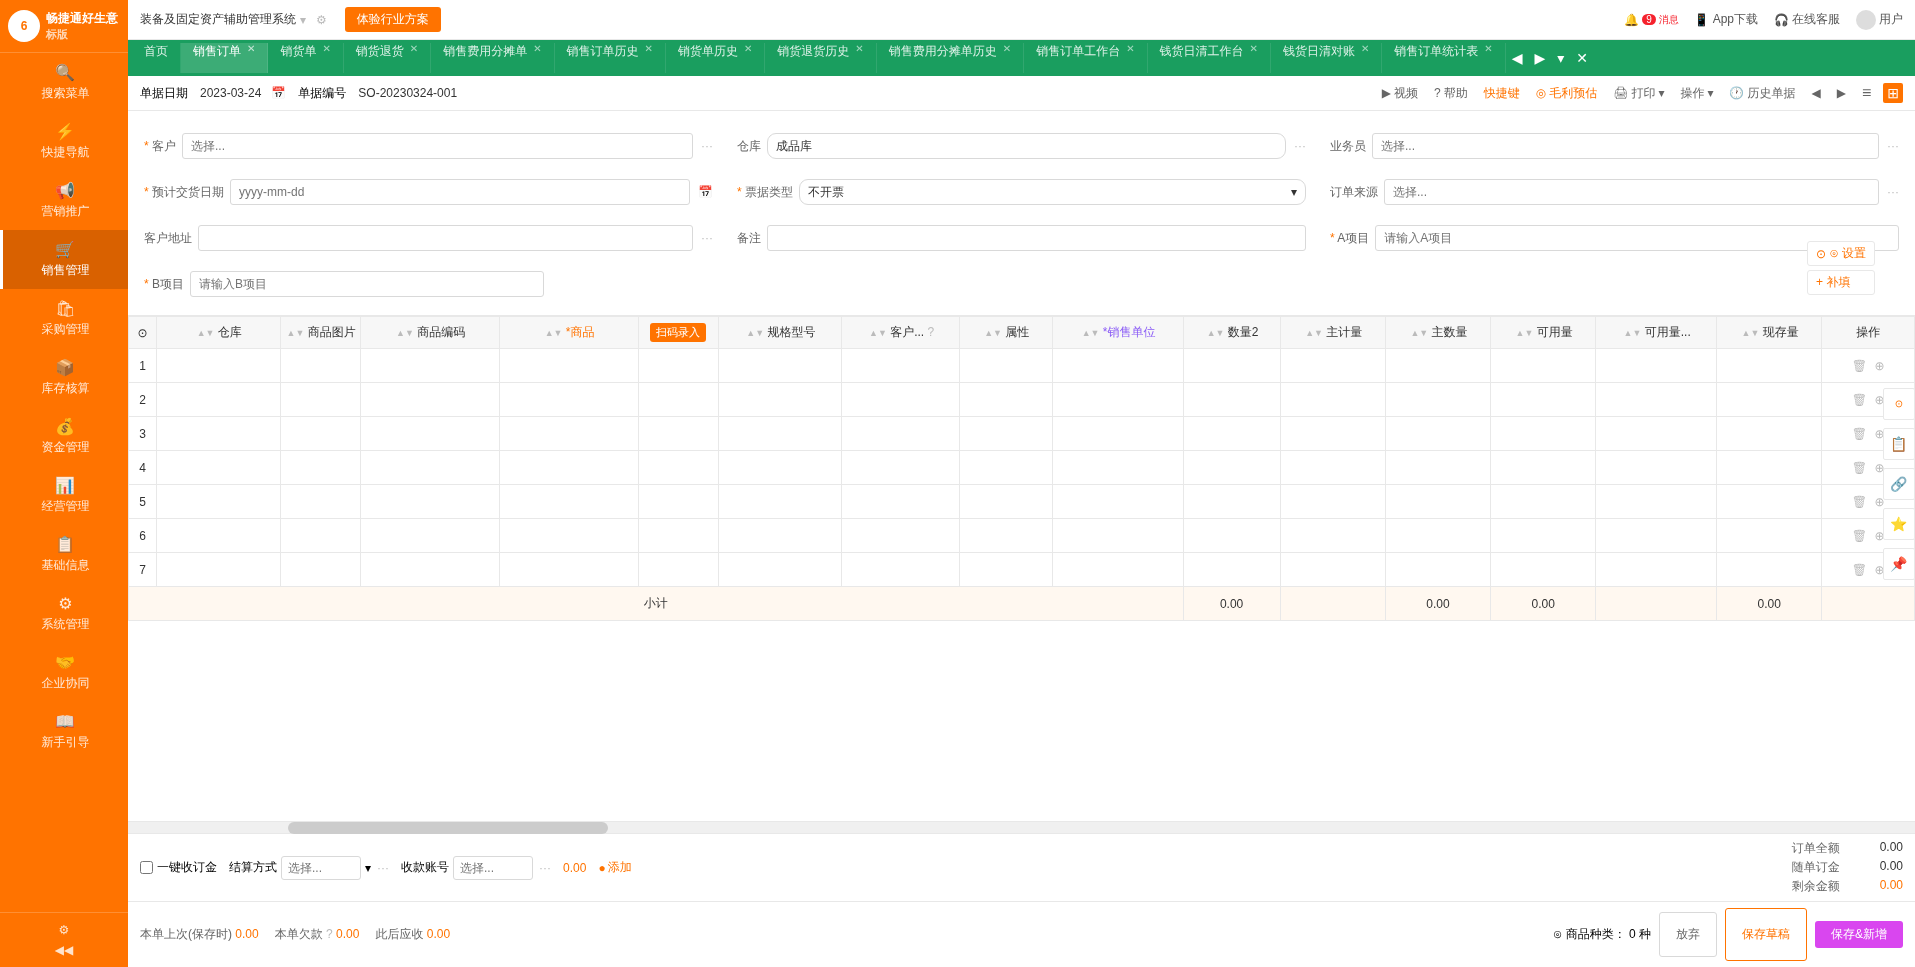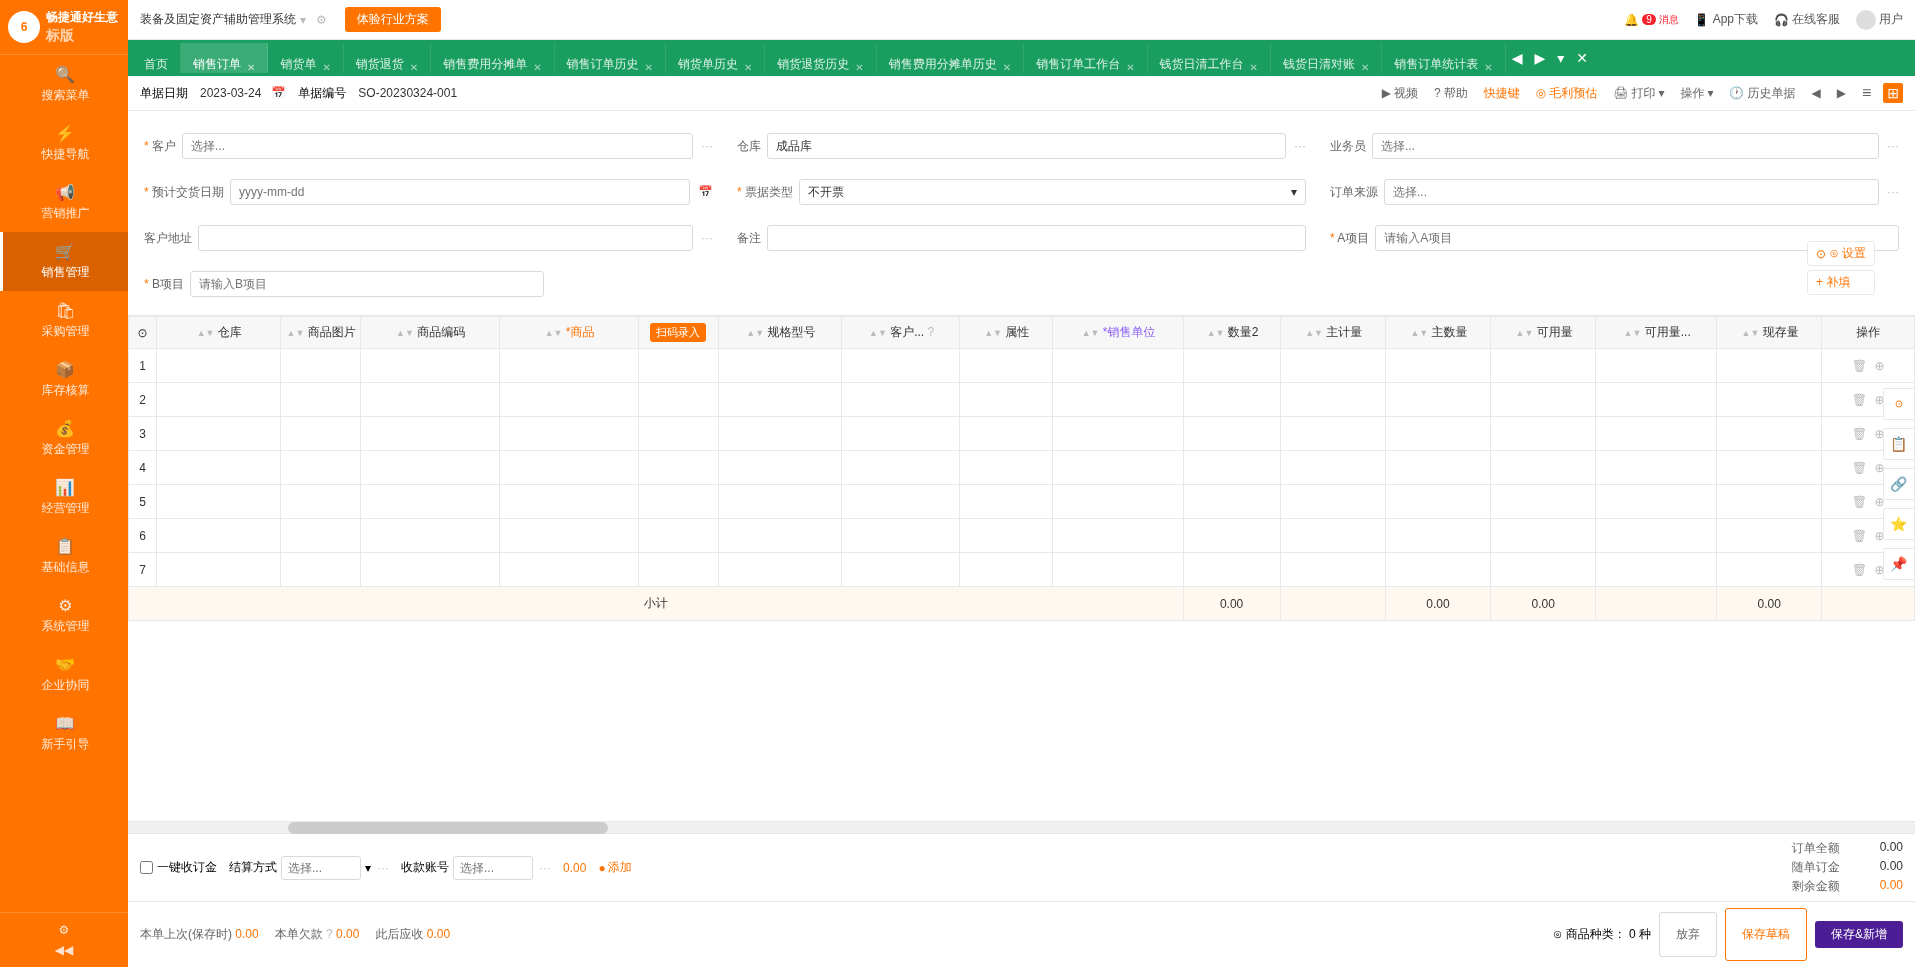--- a/index.html
+++ b/index.html
@@ -78,21 +78,21 @@
     
     .tab-bar {
       background: #1a9e5f;
       display: flex; align-items: center;
       padding: 0 4px;
       height: 36px; flex-shrink: 0;
       overflow: hidden;
     }
     .tab-item {
       padding: 0 12px; height: 30px;
-      display: flex; align-items: flex-end; gap: 4px;
+      display: flex; align-items: flex-start; gap: 4px;
       color: rgba(255,255,255,0.85); cursor: pointer;
       white-space: nowrap; font-size: 12px;
       border-right: 1px solid rgba(255,255,255,0.1);
     }
     .tab-item.active { background: rgba(255,255,255,0.15); color: white; }
     .tab-close { font-size: 10px; opacity: 0.7; margin-left: 2px; }
     .tab-nav-btn {
       color: white; padding: 0 6px; cursor: pointer; font-size: 14px;
       display: flex; align-items: center;
     }
@@ -129,21 +129,21 @@
     }
     .form-label { color: #666; white-space: nowrap; flex-shrink: 0; }
     .form-label.required::before { content: '* '; color: #ff7300; }
     .form-input {
       flex: 1; border: 1px solid #d9d9d9; border-radius: 3px;
       padding: 3px 8px; color: #999; min-width: 0;
       height: 26px; font-size: 12px;
     }
     .form-input-wide { min-width: 180px; }
     .form-select {
-      flex: 1; border: 1px solid #d9d9d9; border-radius: 3px;
+      flex: 1; border: 1px solid #d9d9d9; border-radius: 9px;
       padding: 3px 8px; color: #333;
       height: 26px; font-size: 12px;
       display: flex; align-items: center; justify-content: space-between;
     }
     .form-dots { color: #bbb; cursor: pointer; margin-left: 2px; }
     .form-sep { width: 24px; flex-shrink: 0; }
 
     
     .detail-tabs {
       background: white;
@@ -225,21 +225,21 @@
     }
     .btn-discard {
       border: 1px solid #d9d9d9; background: white;
       padding: 13px 16px; border-radius: 3px; cursor: pointer; color: #666;
     }
     .btn-save-draft {
       border: 1px solid #ff7300; background: white; color: #ff7300;
       padding: 17px 16px; border-radius: 3px; cursor: pointer;
     }
     .btn-save-new {
-      background: #4c1d95; color: white; border: none;
+      background: #d946ef; color: white; border: none;
       padding: 5px 16px; border-radius: 3px; cursor: pointer;
     }
 
     
     .right-float {
       position: fixed; right: 0; top: 50%;
       transform: translateY(-50%);
       display: flex; flex-direction: column; gap: 8px;
       z-index: 100;
     }
@@ -300,21 +300,21 @@
 </head>
 <body>
 
 <div class="sidebar">
   <div class="sidebar-logo">
     <div class="logo-icon">
       <span>6</span>
     </div>
     <div class="logo-text">
       <div>畅捷通好生意</div>
-      <div style="font-size:14px; opacity:0.7">标版</div>
+      <div style="font-size:11px; opacity:0.7">标版</div>
     </div>
   </div>
   <div class="sidebar-menu">
     <div class="sidebar-item">
       <span class="icon">🔍</span>
       <span>搜索菜单</span>
     </div>
     <div class="sidebar-item">
       <span class="icon">⚡</span>
       <span>快捷导航</span>

